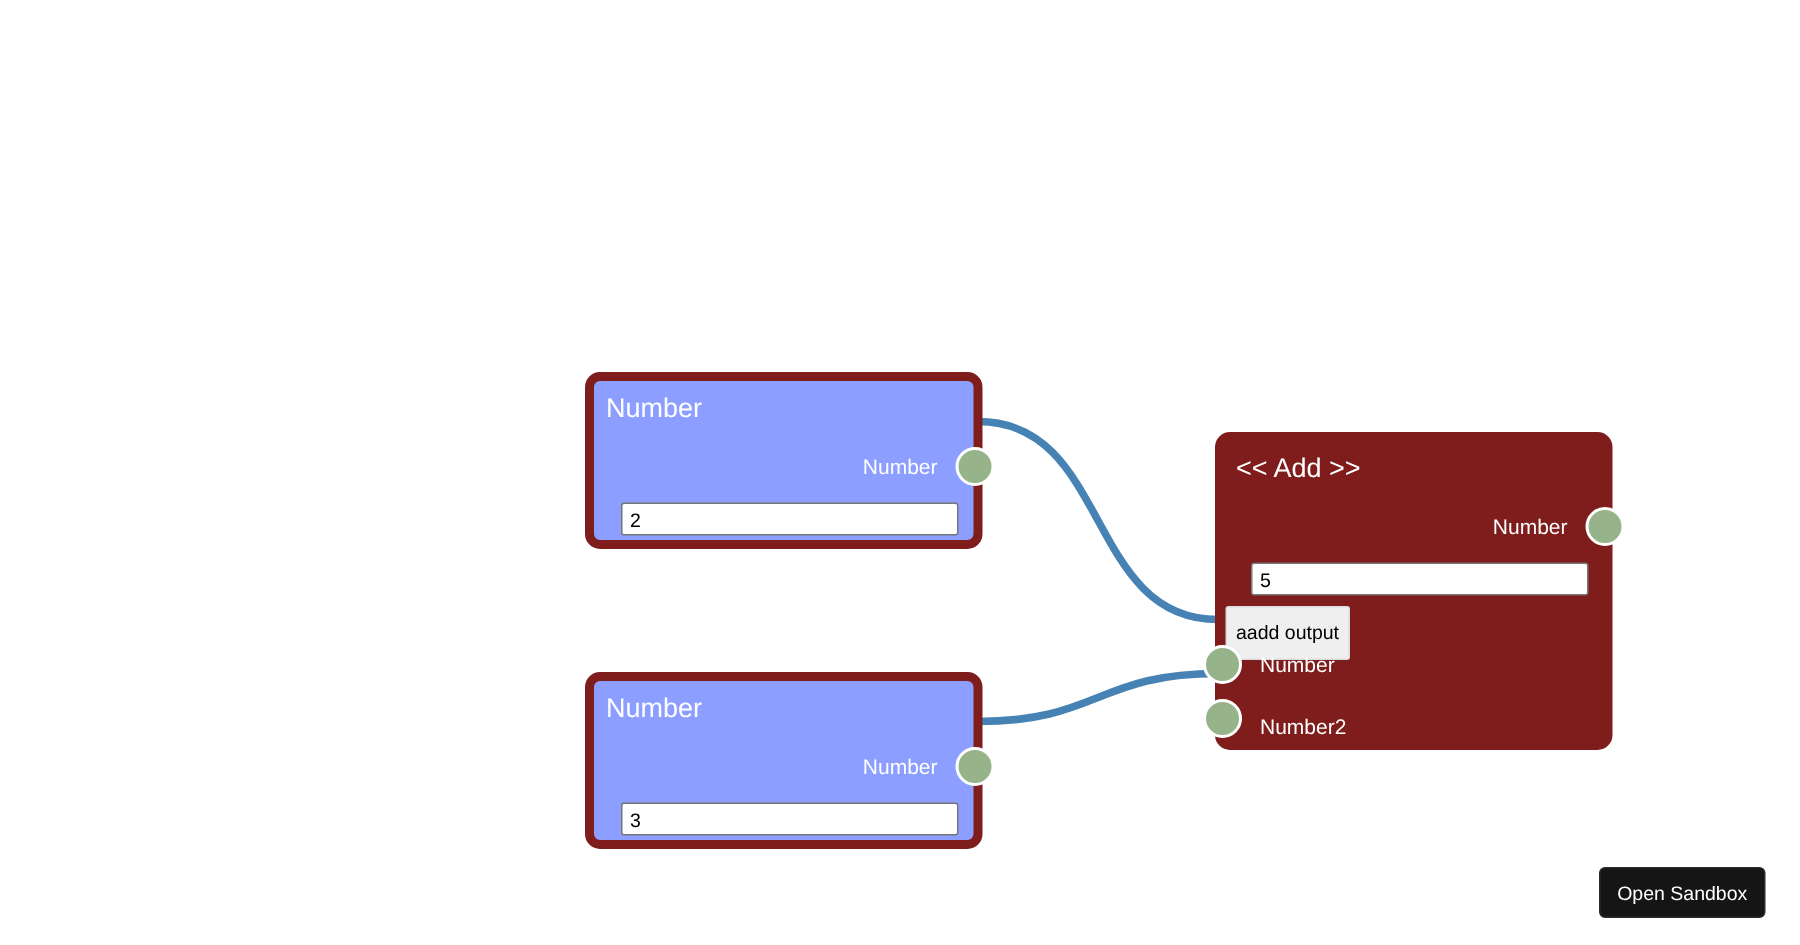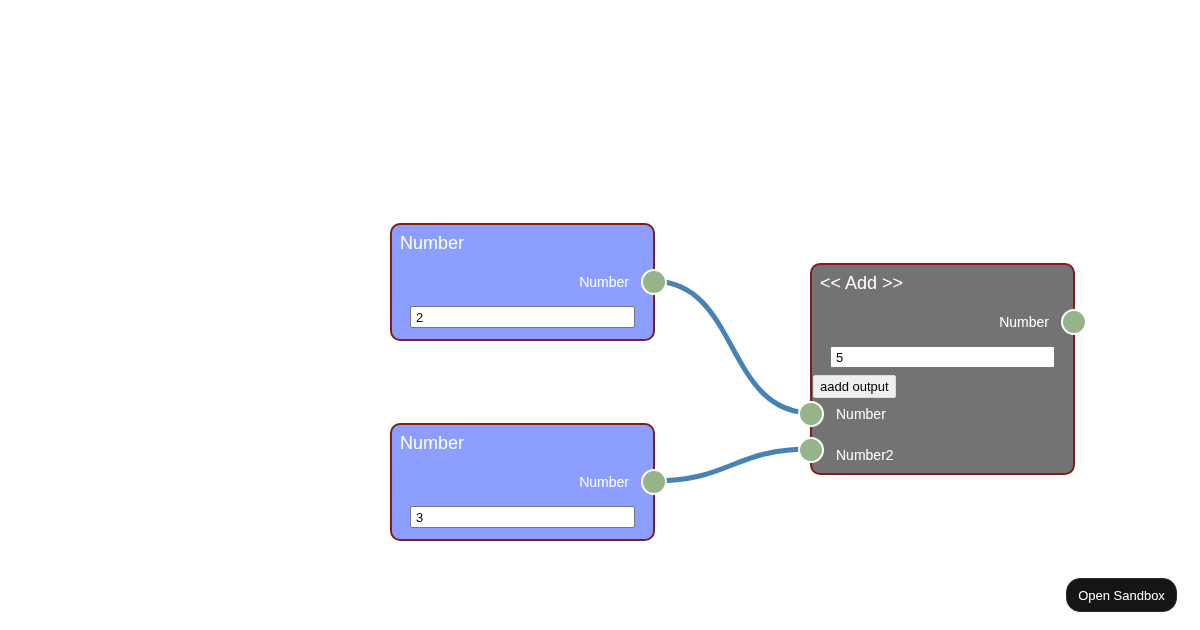--- a/index.html
+++ b/index.html
@@ -26,32 +26,33 @@
       pointer-events: none;
       z-index: 1;
     }
     #connections path {
       fill: none;
       stroke: #4682b4;
       stroke-width: 5px;
     }
     .node {
       position: absolute;
-      border: 2px solid #7f1d1d;
+      border: 6px solid #7f1d1d;
       border-radius: 10px;
       color: #ffffff;
       z-index: 2;
+      margin-top: 25px;
     }
     .node.number-node {
       background: #8c9eff;
       width: 265px;
       height: 118px;
     }
     .node.add-node {
-      background: #737373;
+      background: #7f1d1d;
       width: 265px;
       height: 212px;
     }
     .node-title {
       position: absolute;
       left: 8px;
       top: 8px;
       font-size: 18px;
       color: #ffffff;
       white-space: nowrap;
@@ -106,42 +107,42 @@
       border-radius: 2px;
       background: #ffffff;
       color: #000000;
       font-size: 13px;
       font-family: "Liberation Sans", sans-serif;
       padding: 2px 5px;
       outline: none;
     }
     .node-button {
       position: absolute;
-      height: 23px;
+      height: 36px;
       padding: 0 6px;
       background: #efefef;
       border: 1px solid #dcdcdc;
       border-radius: 2px;
       color: #000000;
       font-size: 13px;
       font-family: "Liberation Sans", sans-serif;
       line-height: 18px;
       white-space: nowrap;
       cursor: pointer;
     }
     .sandbox-btn {
       position: absolute;
       left: 1066px;
       top: 578px;
       width: 111px;
       height: 34px;
       background: #151515;
       color: #ffffff;
       border: 1px solid #2a2a2a;
-      border-radius: 14px;
+      border-radius: 4px;
       font-size: 13px;
       font-family: "Liberation Sans", sans-serif;
       display: flex;
       align-items: center;
       justify-content: center;
       cursor: pointer;
       z-index: 3;
     }
   </style>
 </head>

